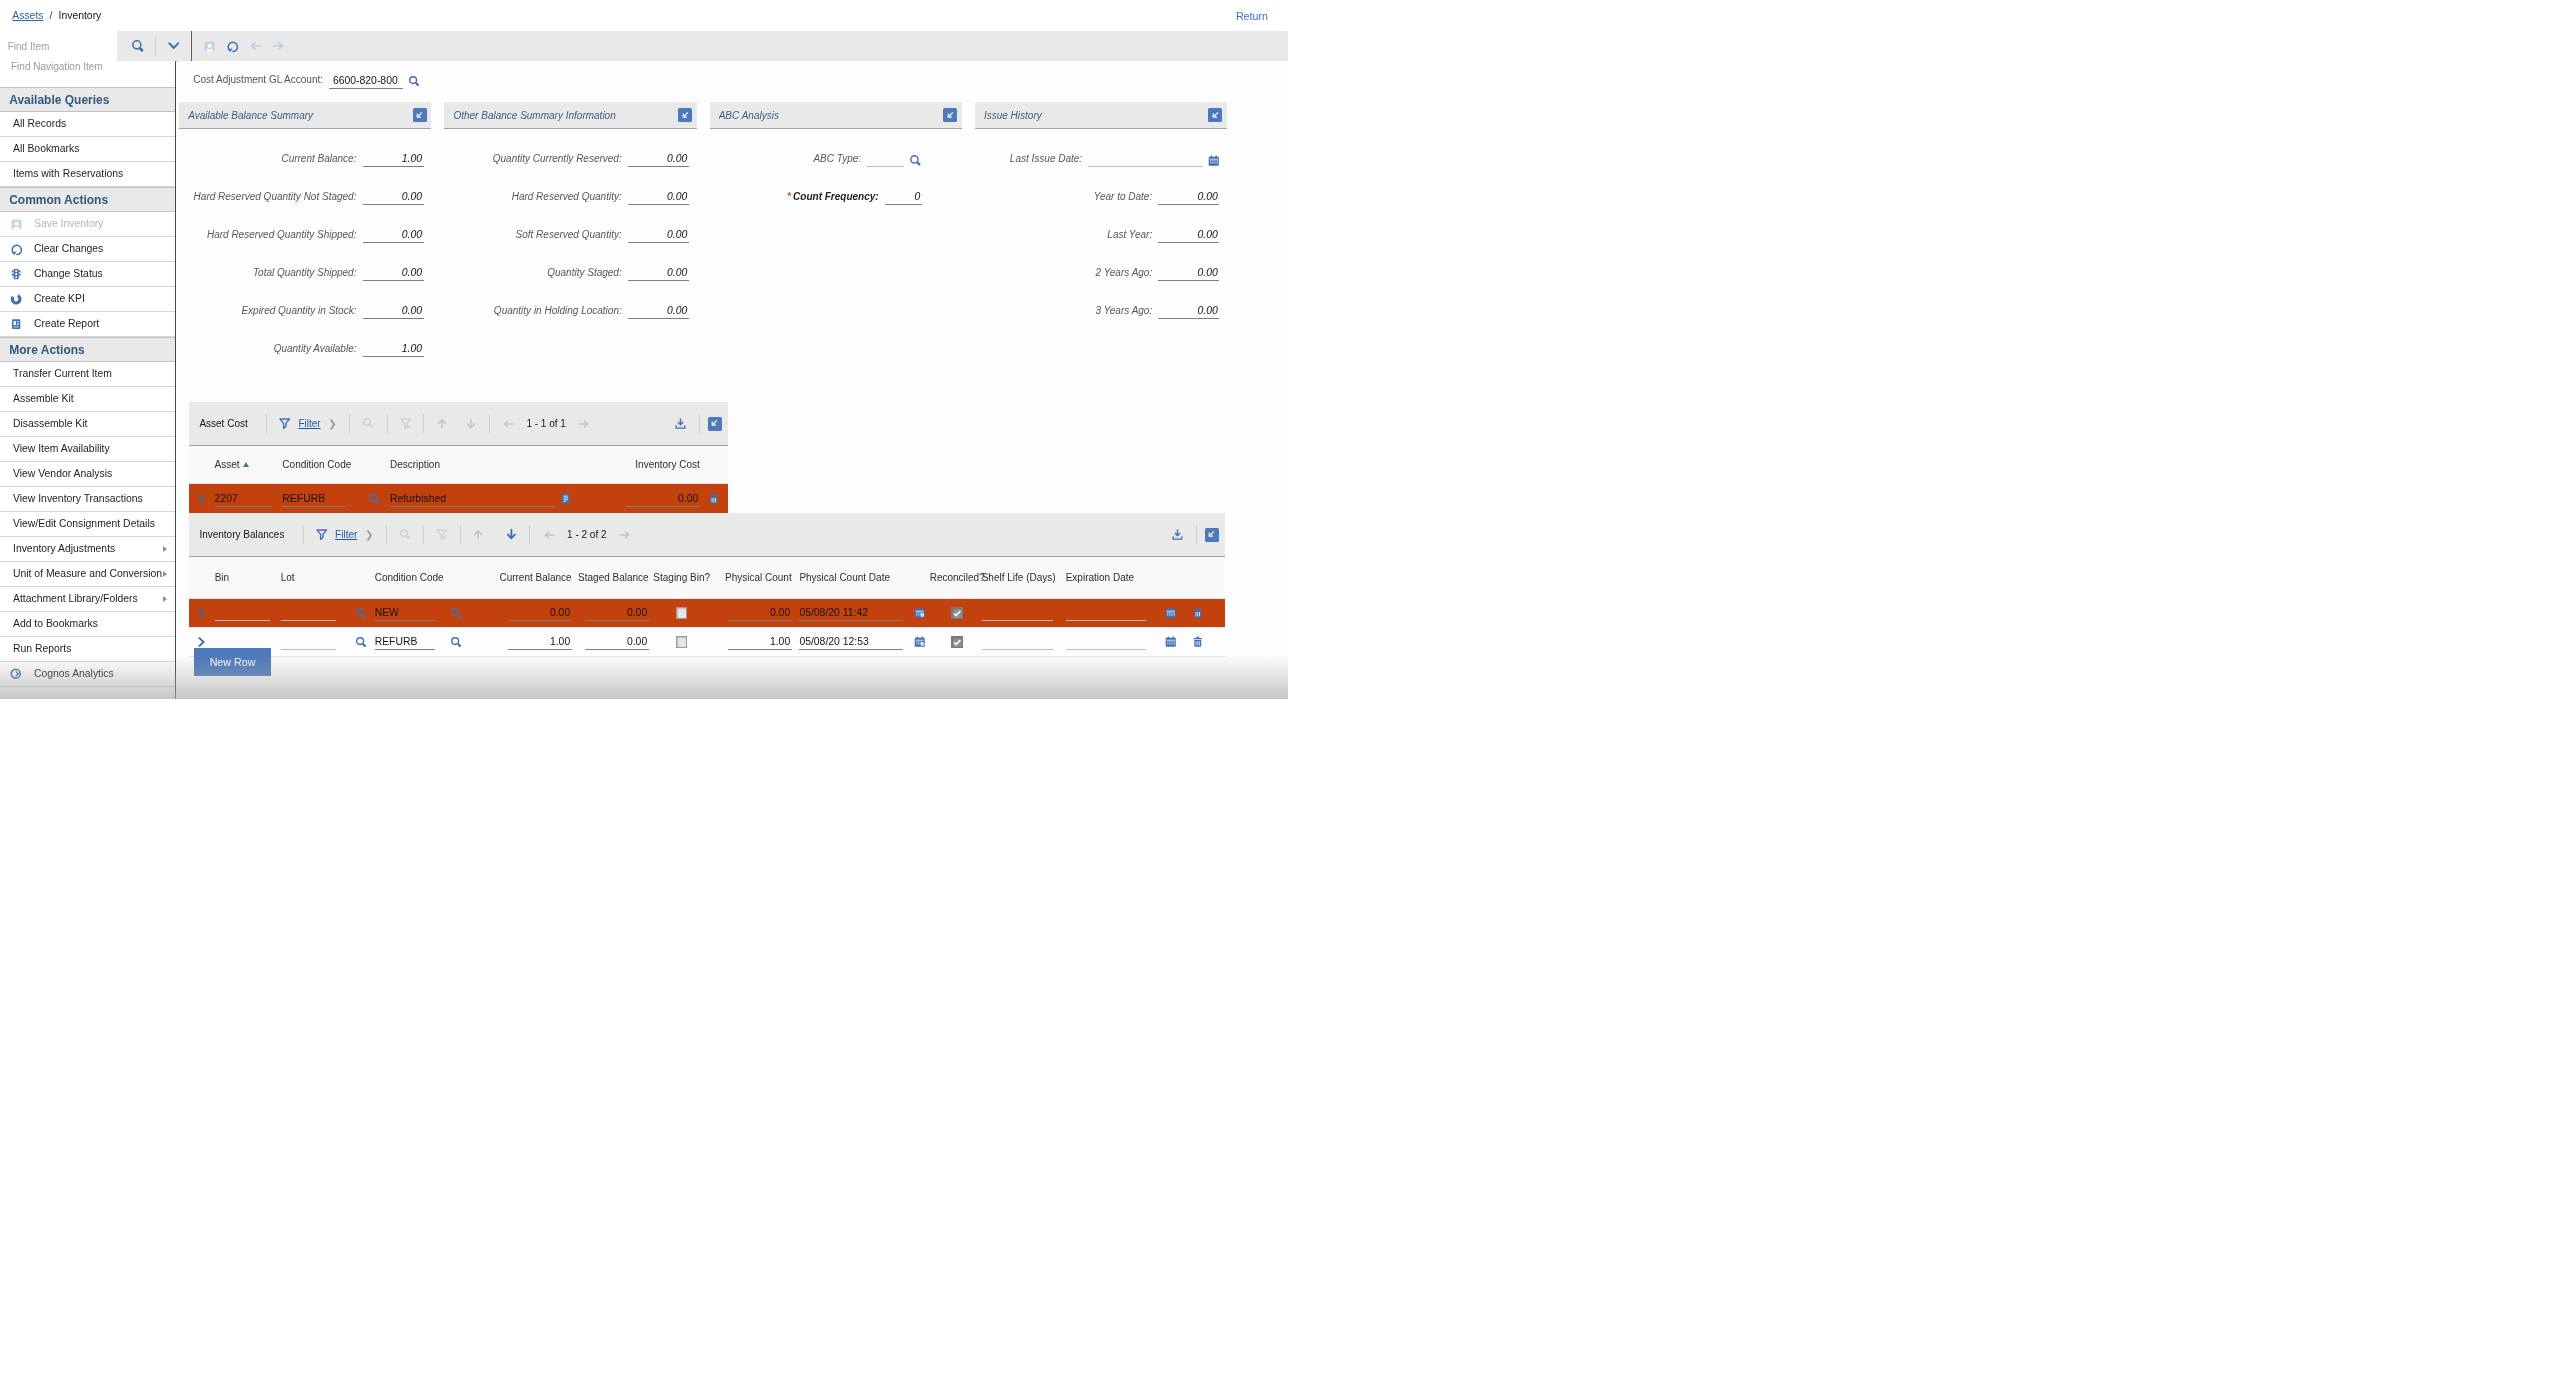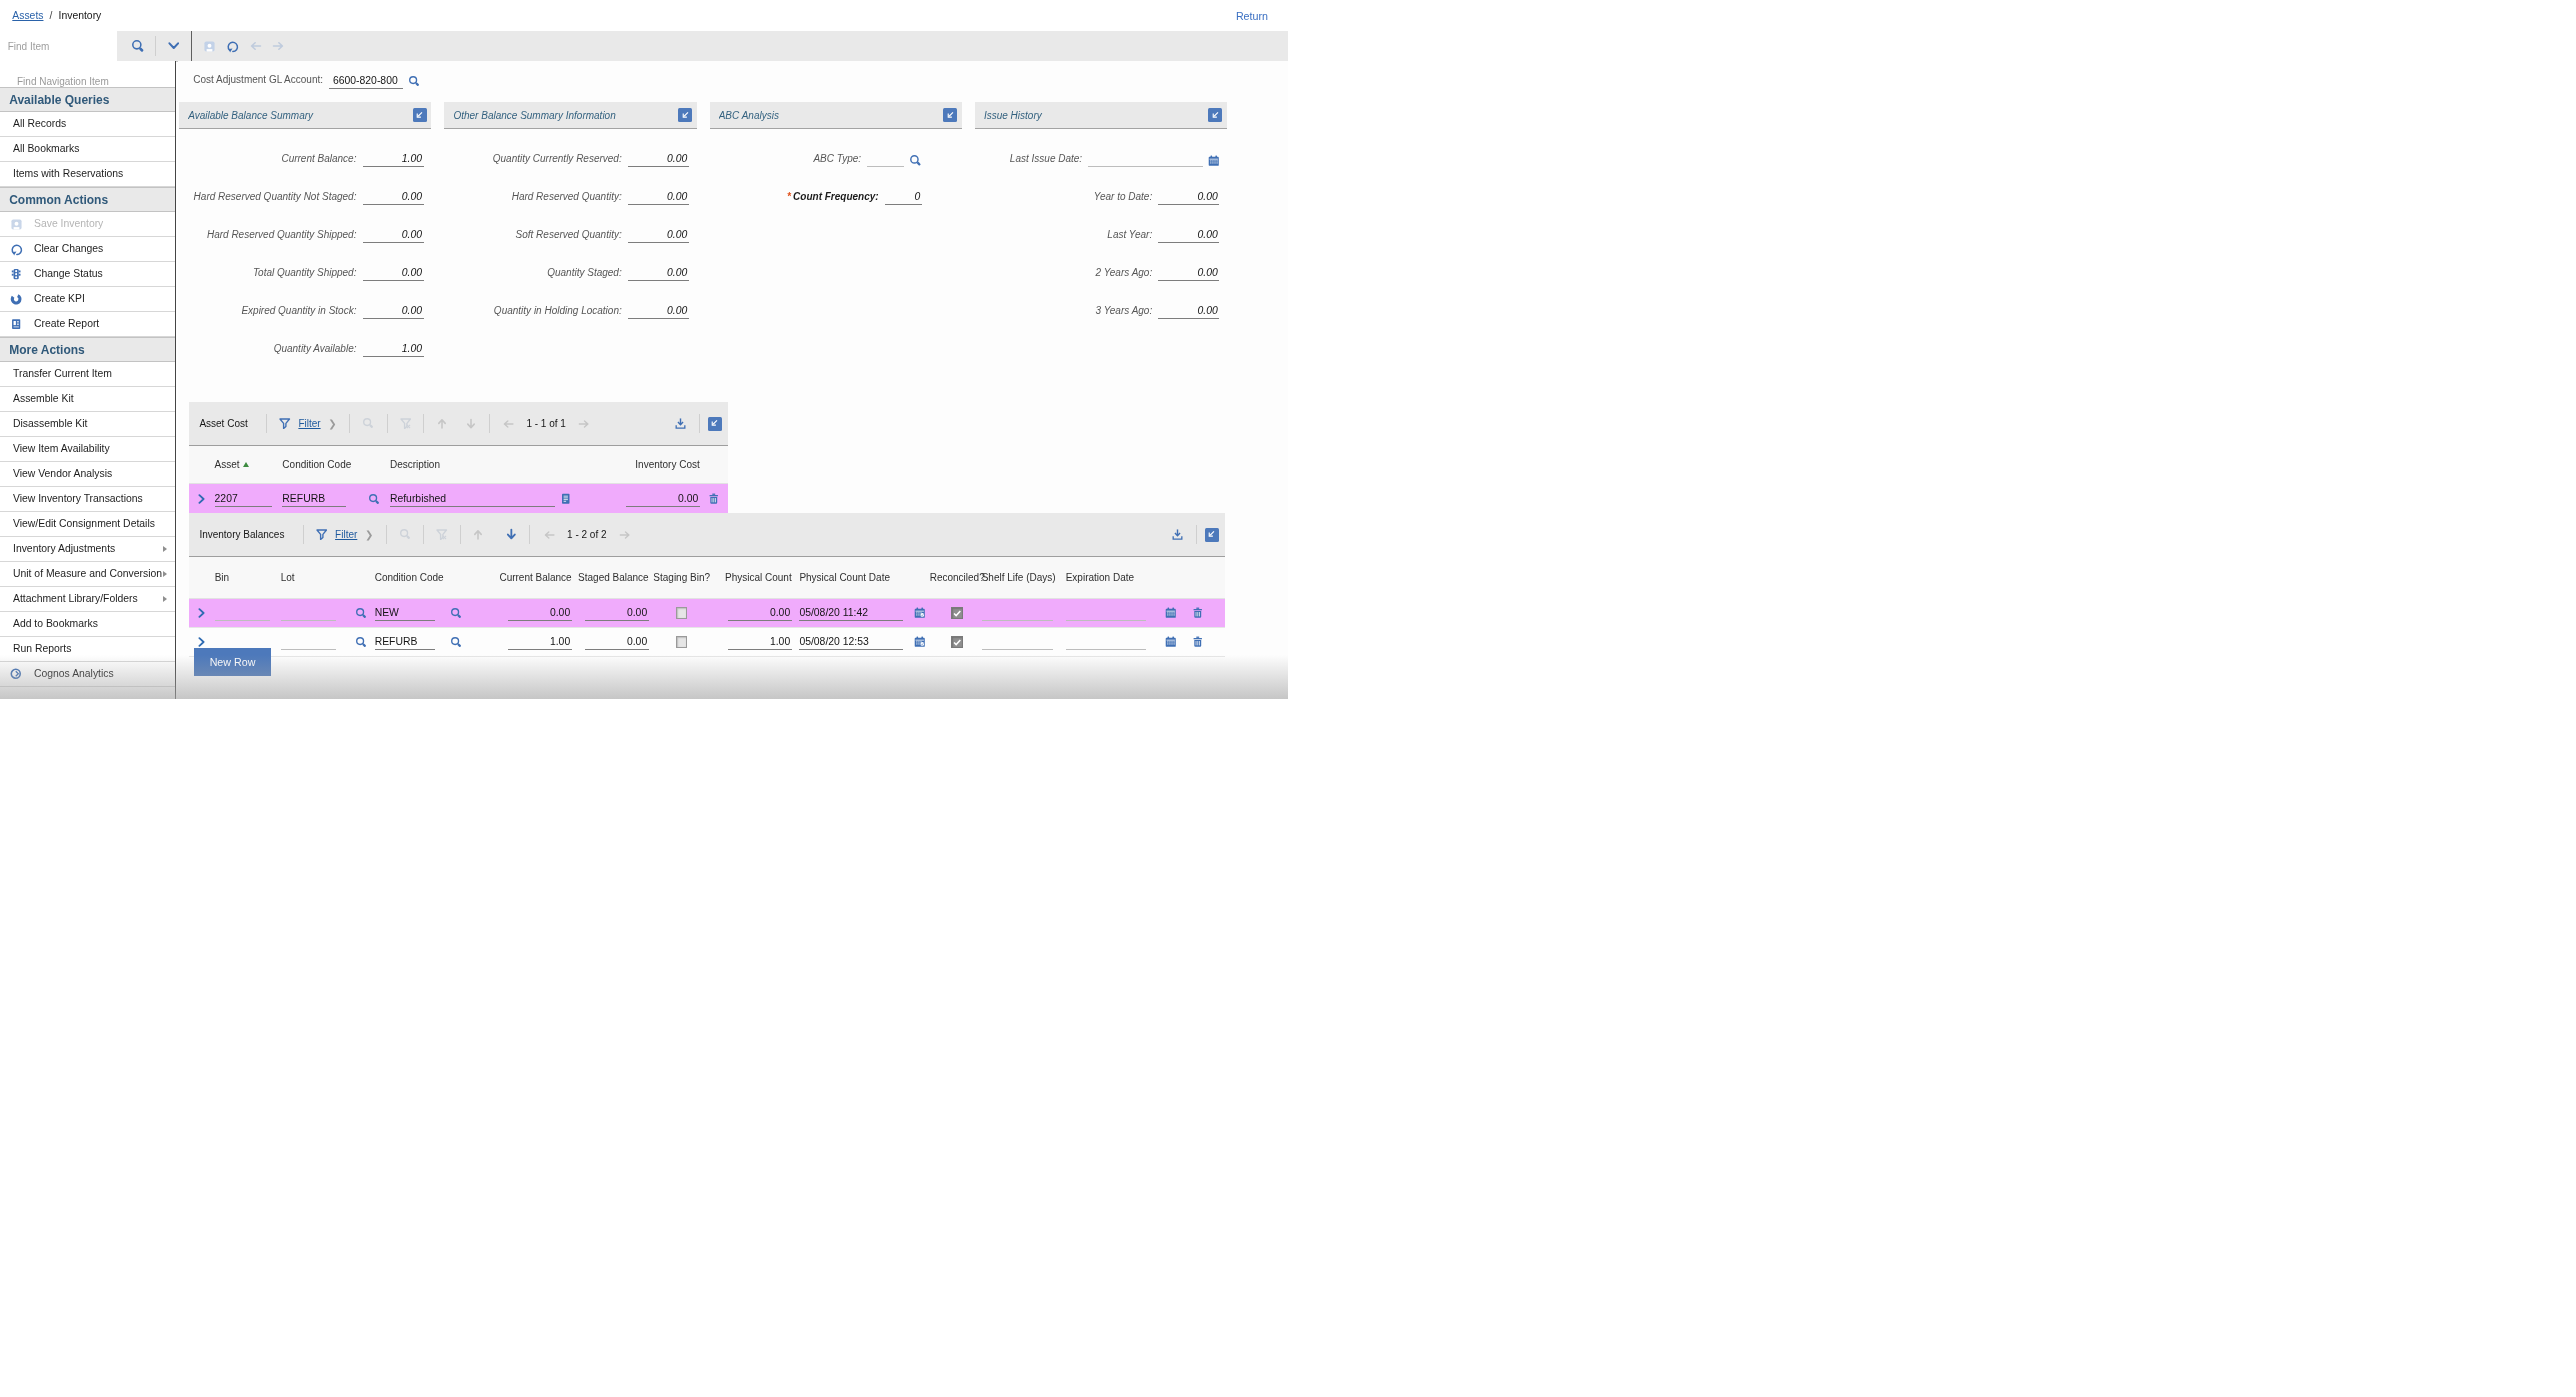--- a/index.html
+++ b/index.html
@@ -23,21 +23,21 @@
   .find-box { width:117px; height:31px; background:#fff; display:flex; align-items:center; padding-left:7.7px; }
   .find-box input { border:none; outline:none; width:100px; font-size:10px; font-family:inherit; color:#333; }
   .find-box input::placeholder { color:#9e9e9e; }
   .tbar-icon { display:flex; align-items:center; justify-content:center; width:23px; height:23px; cursor:pointer; }
   .tbar-sep-light { width:0.8px; height:20px; background:#cfcfcf; margin:0 6.1px; }
   .tbar-sep-dark  { width:0.8px; height:31px; background:#5f5f5f; margin:0 6.1px; }
 
   
   .sidebar { position:absolute; top:61px; left:0; width:176px; bottom:0; background:#fff;
              border-right:1.5px solid #454545; overflow:hidden; }
-  .side-input { height:26px; display:flex; align-items:flex-end; padding-left:17px; }
+  .side-input { height:26px; display:flex; align-items:flex-start; padding-left:11px; }
   .side-input input { border:none; outline:none; width:153px; font-size:10px; font-family:inherit; color:#333; }
   .side-input input::placeholder { color:#9a9a9a; }
   .side-header { height:25px; line-height:25px; background:#e9e9e9; color:#30597a;
                  font-weight:bold; font-size:12px; padding-left:9.2px;
                  border-top:0.8px solid #c3c3c3; border-bottom:0.8px solid #c3c3c3; }
   .side-item { height:25px; line-height:24.5px; font-size:10.4px; color:#1d1d1d; padding-left:13px;
                position:relative; border-bottom:0.8px solid #d7d7d7; cursor:pointer; background:#fff;
                white-space:nowrap; overflow:hidden; }
   .side-item.with-icon { padding-left:34px; }
   .side-item.disabled { color:#b5b5b5; cursor:default; }
@@ -84,21 +84,21 @@
   .tb-btn.disabled { cursor:default; }
   .filter-link { color:#1f5a9e; font-size:10px; text-decoration:underline; margin:0 3.1px; cursor:pointer; }
   .range-chevron { color:#9b9b9b; font-size:10px; margin:0 4.6px; }
   .page-range { font-size:10px; color:#161616; margin:0 7.7px; white-space:nowrap; }
   .spacer { flex:1; }
 
   
   .thead { display:flex; align-items:center; background:#f8f8f8; border-bottom:0.8px solid #e2e2e2;
            font-size:10px; color:#2f2f2f; }
   .trow { display:flex; align-items:center; font-size:10.4px; border-bottom:0.8px solid #e6e6e6; background:#fdfdfd; }
-  .trow.selected { background:#f0abfc; }
+  .trow.selected { background:#c2410c; }
   .cell { display:flex; align-items:center; min-width:0; }
   .cell.right { justify-content:flex-end; }
   .sort-asc { display:inline-block; width:0; height:0; border-left:3.8px solid transparent;
               border-right:3.8px solid transparent; border-bottom:5.4px solid #3d8b40; margin-left:3.1px; }
 
   
   .ac-head { height:38px; } .ac-row { height:31px; }
   .acexp{width:26px; justify-content:center;} .acasset{width:68px;} .accond{width:77px;}
   .acmag{width:31px; justify-content:center;} .acdesc{width:207px;} .accost{width:104px;} .actrash{width:28px; justify-content:center;}
 

